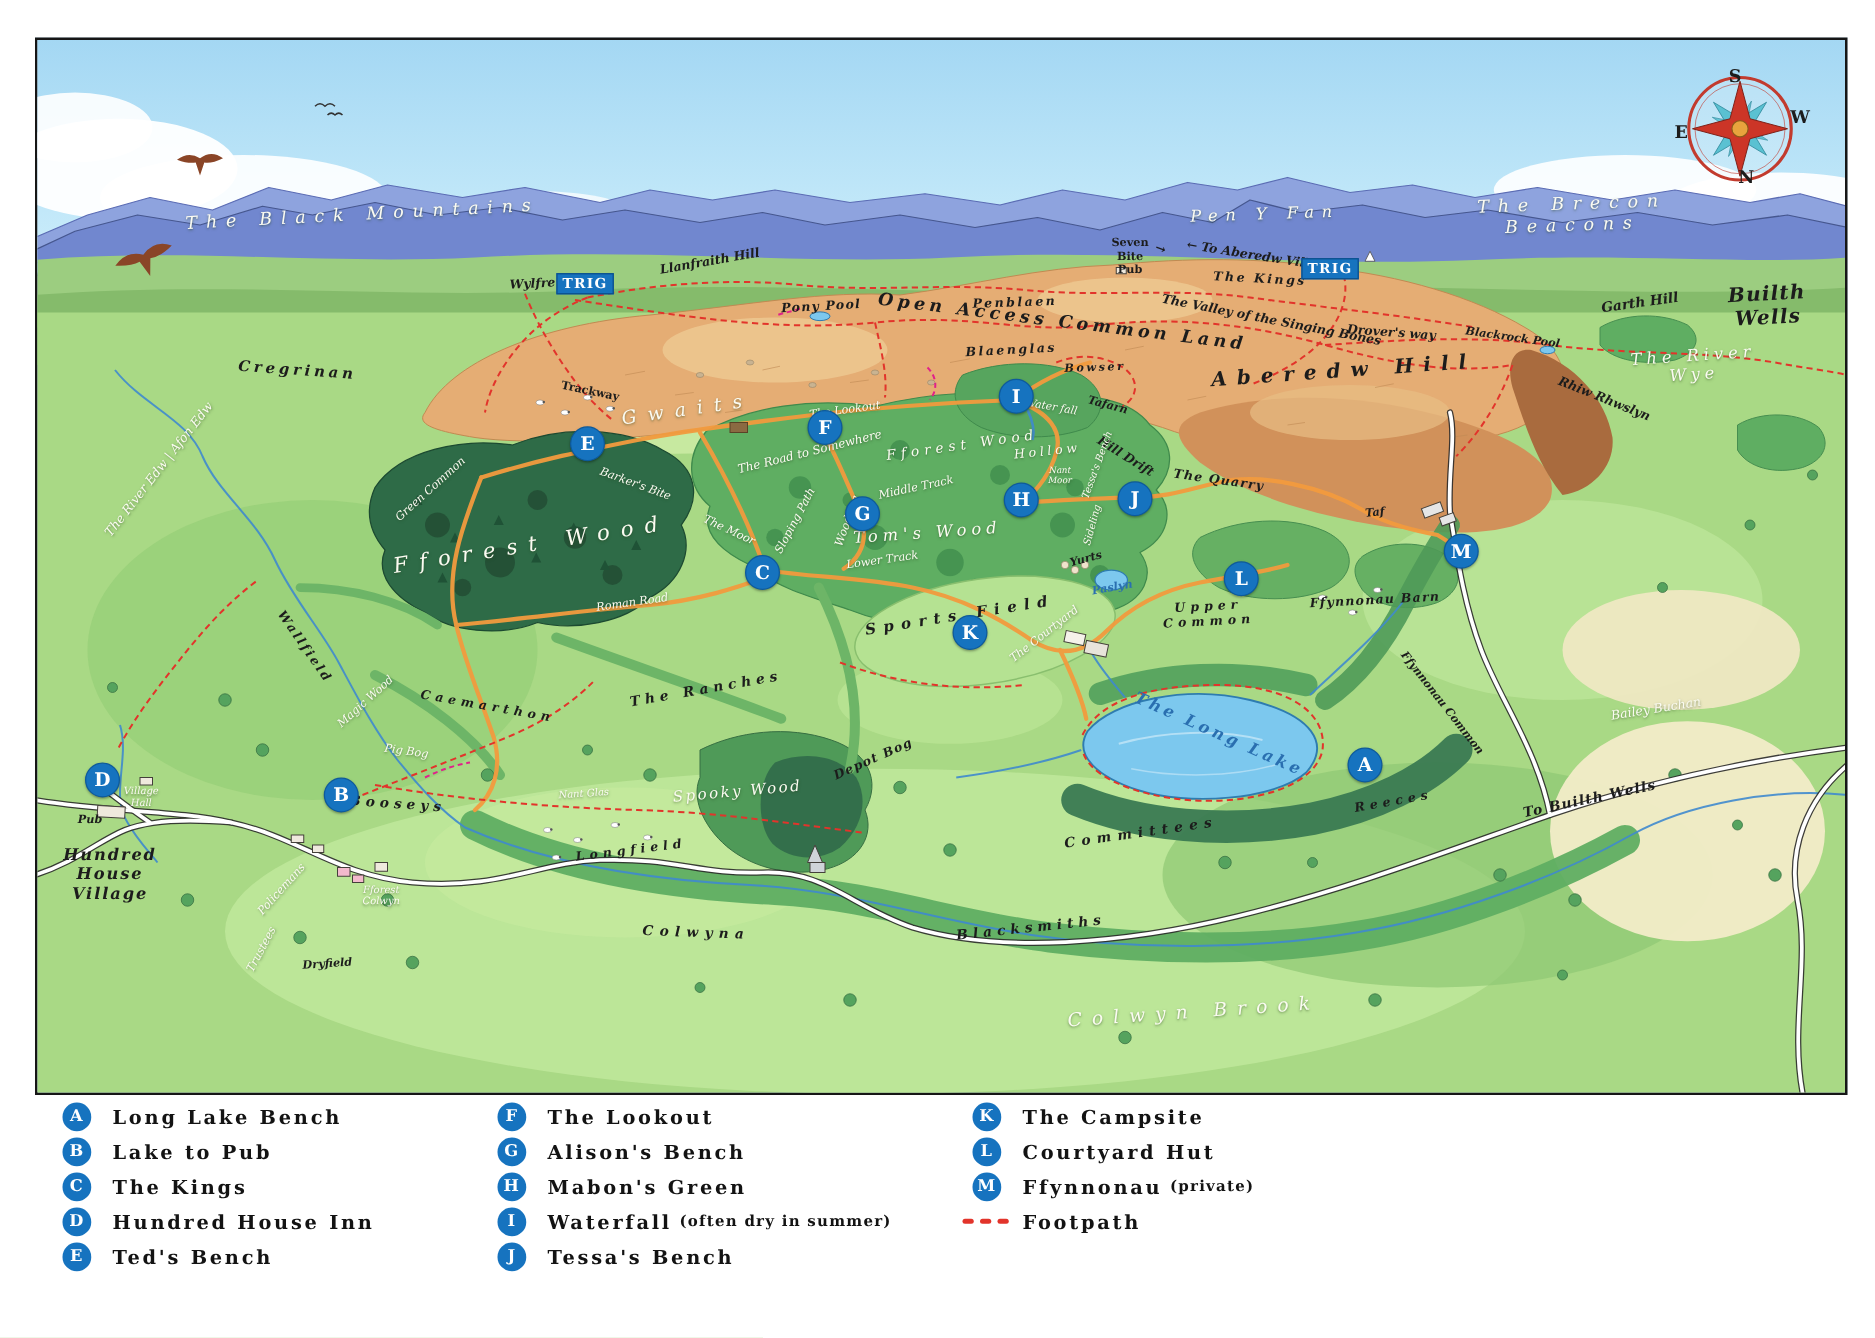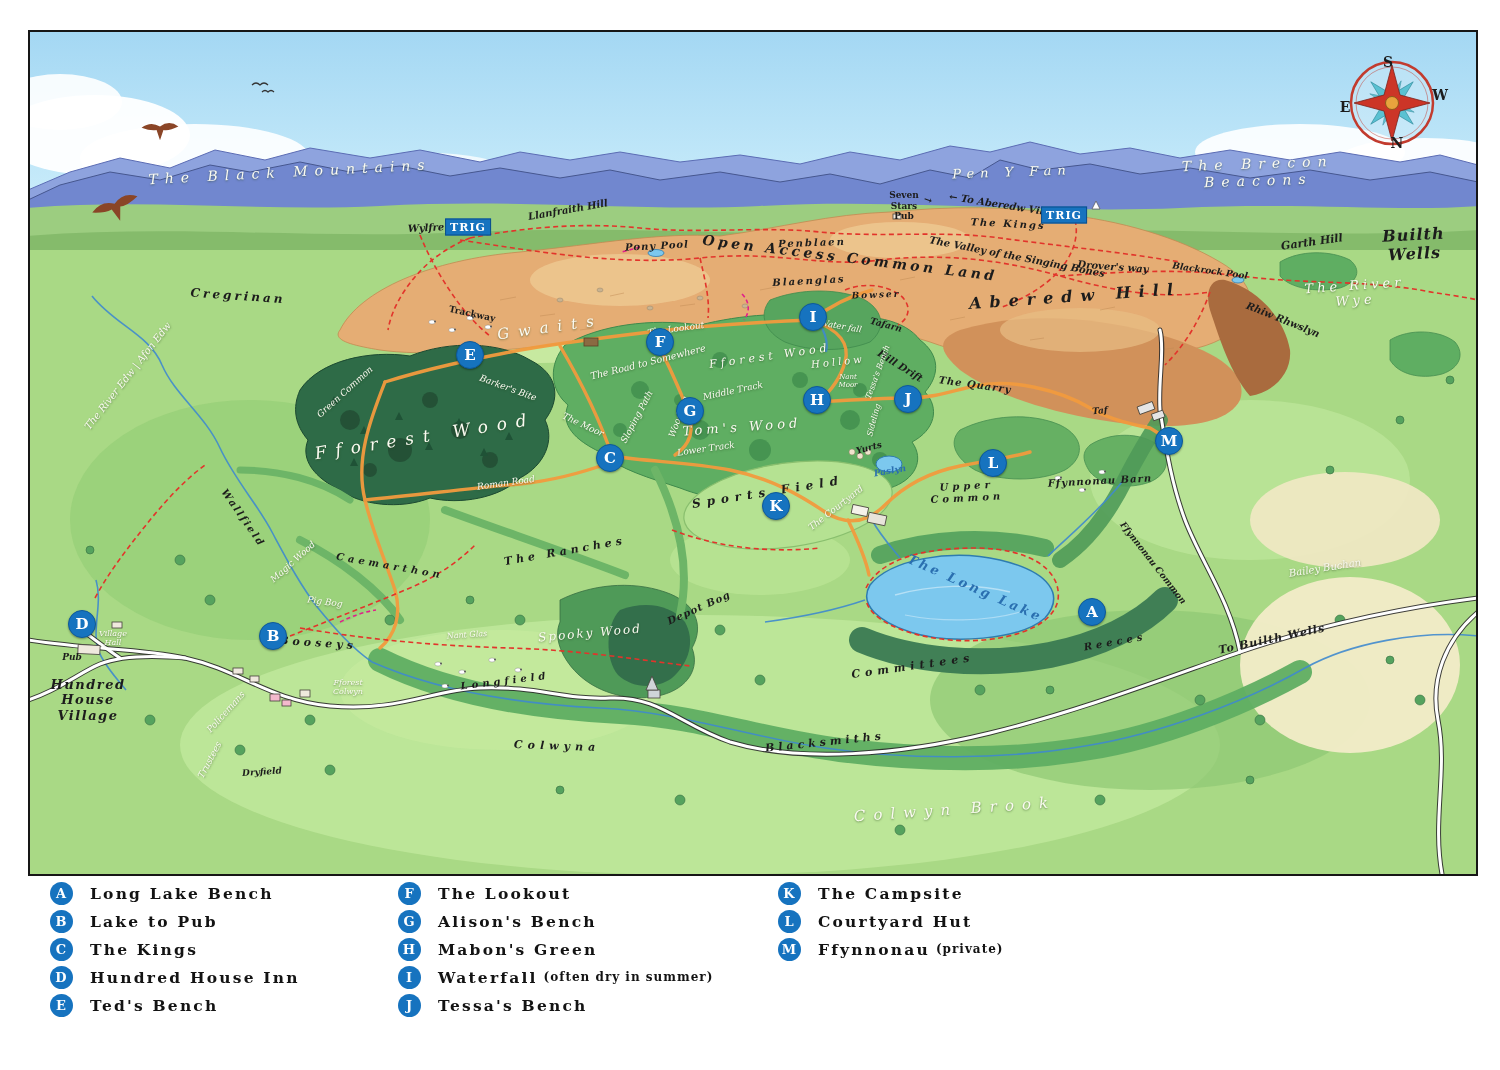--- a/index.html
+++ b/index.html
@@ -380,21 +380,21 @@
 Wells</div>
       <div class="lbl bki" style="left: 1312px; top: 243px; font-size: 11px; transform: translate(-50%, -50%) rotate(-8deg);">Garth Hill</div>
       <div class="lbl wt" style="left: 1355px; top: 293px; font-size: 13px; letter-spacing: 4px; transform: translate(-50%, -50%) rotate(-4deg);">The River Wye</div>
       <div class="lbl bki" style="left: 1283px; top: 320px; font-size: 10px; transform: translate(-50%, -50%) rotate(22deg);">Rhiw Rhwslyn</div>
       <div class="lbl bki" style="left: 1210px; top: 271px; font-size: 9px; transform: translate(-50%, -50%) rotate(8deg);">Blackrock Pool</div>
       <div class="lbl bki" style="left: 1113px; top: 267px; font-size: 10px; transform: translate(-50%, -50%) rotate(4deg);">Drover's way</div>
       <div class="lbl bki" style="left: 1008px; top: 206px; font-size: 10px; transform: translate(-50%, -50%) rotate(9deg);">← To Aberedw Village</div>
       <div class="lbl bki" style="left: 1008px; top: 224px; font-size: 10px; letter-spacing: 2px; transform: translate(-50%, -50%) rotate(3deg);">The Kings</div>
       <div class="lbl bki" style="left: 1017px; top: 257px; font-size: 10px; transform: translate(-50%, -50%) rotate(11deg);">The Valley of the Singing Bones</div>
       <div class="lbl bk" style="left: 904px; top: 206px; font-size: 9px; transform: translate(-50%, -50%) rotate(0deg);">Seven
-Stars
+Bite
 Pub</div>
       <div class="lbl bk" style="left: 928px; top: 200px; font-size: 10px; transform: translate(-50%, -50%) rotate(20deg);">→</div>
       <div class="lbl bki" style="left: 1075px; top: 297px; font-size: 16px; letter-spacing: 8px; transform: translate(-50%, -50%) rotate(-4deg);">Aberedw Hill</div>
       <div class="lbl bki" style="left: 850px; top: 258px; font-size: 14px; letter-spacing: 3.5px; transform: translate(-50%, -50%) rotate(7deg);">Open Access Common Land</div>
       <div class="lbl bki" style="left: 812px; top: 243px; font-size: 10px; letter-spacing: 2px; transform: translate(-50%, -50%) rotate(-2deg);">Penblaen</div>
       <div class="lbl bki" style="left: 809px; top: 281px; font-size: 10px; letter-spacing: 2px; transform: translate(-50%, -50%) rotate(-3deg);">Blaenglas</div>
       <div class="lbl bki" style="left: 876px; top: 295px; font-size: 9px; letter-spacing: 2px; transform: translate(-50%, -50%) rotate(-2deg);">Bowser</div>
       <div class="lbl bki" style="left: 657px; top: 246px; font-size: 10px; letter-spacing: 1px; transform: translate(-50%, -50%) rotate(-3deg);">Pony Pool</div>
       <div class="lbl bki" style="left: 568px; top: 210px; font-size: 10px; transform: translate(-50%, -50%) rotate(-10deg);">Llanfraith Hill</div>
       <div class="lbl bki" style="left: 426px; top: 228px; font-size: 10px; transform: translate(-50%, -50%) rotate(-3deg);">Wylfre</div>
@@ -421,21 +421,21 @@
       <div class="lbl bki" style="left: 565px; top: 552px; font-size: 11px; letter-spacing: 4px; transform: translate(-50%, -50%) rotate(-10deg);">The Ranches</div>
       <div class="lbl wt" style="left: 293px; top: 562px; font-size: 9px; transform: translate(-50%, -50%) rotate(-42deg);">Magic Wood</div>
       <div class="lbl wt" style="left: 325px; top: 602px; font-size: 9px; transform: translate(-50%, -50%) rotate(8deg);">Pig Bog</div>
       <div class="lbl bki" style="left: 318px; top: 644px; font-size: 11px; letter-spacing: 4px; transform: translate(-50%, -50%) rotate(4deg);">Booseys</div>
       <div class="lbl wt" style="left: 113px; top: 638px; font-size: 8px; transform: translate(-50%, -50%) rotate(0deg);">Village
 Hall</div>
       <div class="lbl bki" style="left: 72px; top: 657px; font-size: 9px; transform: translate(-50%, -50%) rotate(0deg);">Pub</div>
       <div class="lbl bki" style="left: 88px; top: 700px; font-size: 13px; letter-spacing: 1.5px; transform: translate(-50%, -50%) rotate(0deg);">Hundred
 House
 Village</div>
-      <div class="lbl wt" style="left: 305px; top: 687px; font-size: 8px; transform: translate(-50%, -50%) rotate(0deg); margin-left: 43px;">Fforest
+      <div class="lbl wt" style="left: 305px; top: 717px; font-size: 8px; transform: translate(-50%, -50%) rotate(0deg);">Fforest
 Colwyn</div>
       <div class="lbl wt" style="left: 226px; top: 712px; font-size: 9px; transform: translate(-50%, -50%) rotate(-48deg);">Policemans</div>
       <div class="lbl wt" style="left: 210px; top: 760px; font-size: 9px; transform: translate(-50%, -50%) rotate(-62deg);">Trustees</div>
       <div class="lbl bki" style="left: 262px; top: 772px; font-size: 9px; transform: translate(-50%, -50%) rotate(-4deg);">Dryfield</div>
       <div class="lbl wt" style="left: 467px; top: 635px; font-size: 8px; transform: translate(-50%, -50%) rotate(-4deg);">Nant Glas</div>
       <div class="lbl wt" style="left: 590px; top: 633px; font-size: 12px; letter-spacing: 2px; transform: translate(-50%, -50%) rotate(-5deg);">Spooky Wood</div>
       <div class="lbl bki" style="left: 505px; top: 681px; font-size: 10px; letter-spacing: 4px; transform: translate(-50%, -50%) rotate(-7deg);">Longfield</div>
       <div class="lbl bki" style="left: 699px; top: 608px; font-size: 10px; letter-spacing: 1px; transform: translate(-50%, -50%) rotate(-24deg);">Depot Bog</div>
       <div class="lbl bki" style="left: 557px; top: 747px; font-size: 11px; letter-spacing: 5px; transform: translate(-50%, -50%) rotate(2deg);">Colwyna</div>
       <div class="lbl bki" style="left: 825px; top: 743px; font-size: 11px; letter-spacing: 4px; transform: translate(-50%, -50%) rotate(-6deg);">Blacksmiths</div>
@@ -558,16 +558,26 @@
           </div>
           <span class="le-label">Courtyard Hut</span>
         </div>
         <div class="le-item">
           <div class="le-icon">
             <div class="le-circle">M</div>
           </div>
           <span class="le-label">Ffynnonau</span>
           <span class="le-suffix">(private)</span>
         </div>
+        <div class="le-item">
+          <div class="le-icon">
+            <div class="sw-foot">
+              <i></i>
+              <i></i>
+              <i></i>
+            </div>
+          </div>
+          <span class="le-label">Footpath</span>
+        </div>
       </div>
   </div>
 
 </div>
 
 </body></html>

